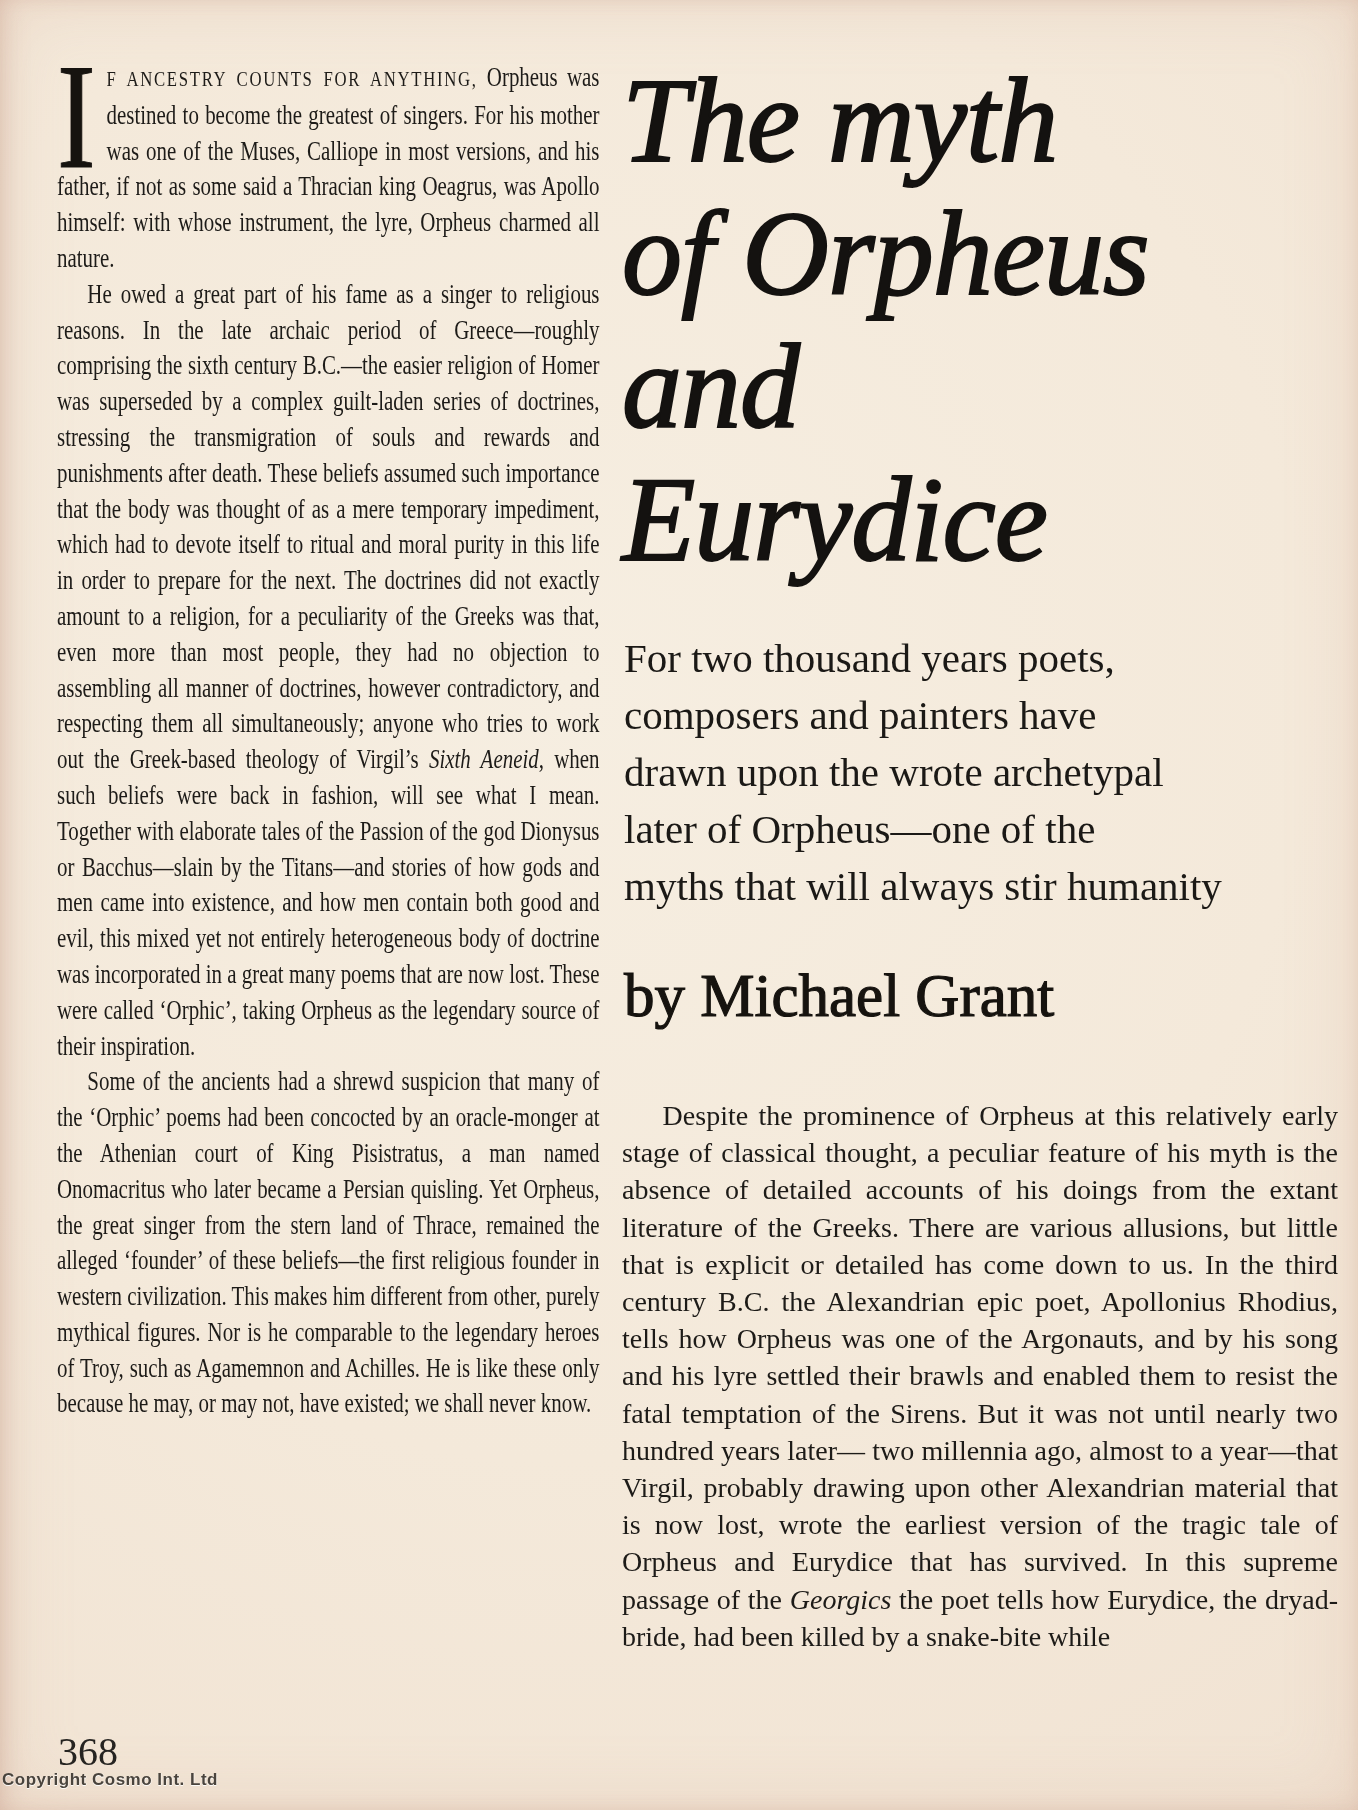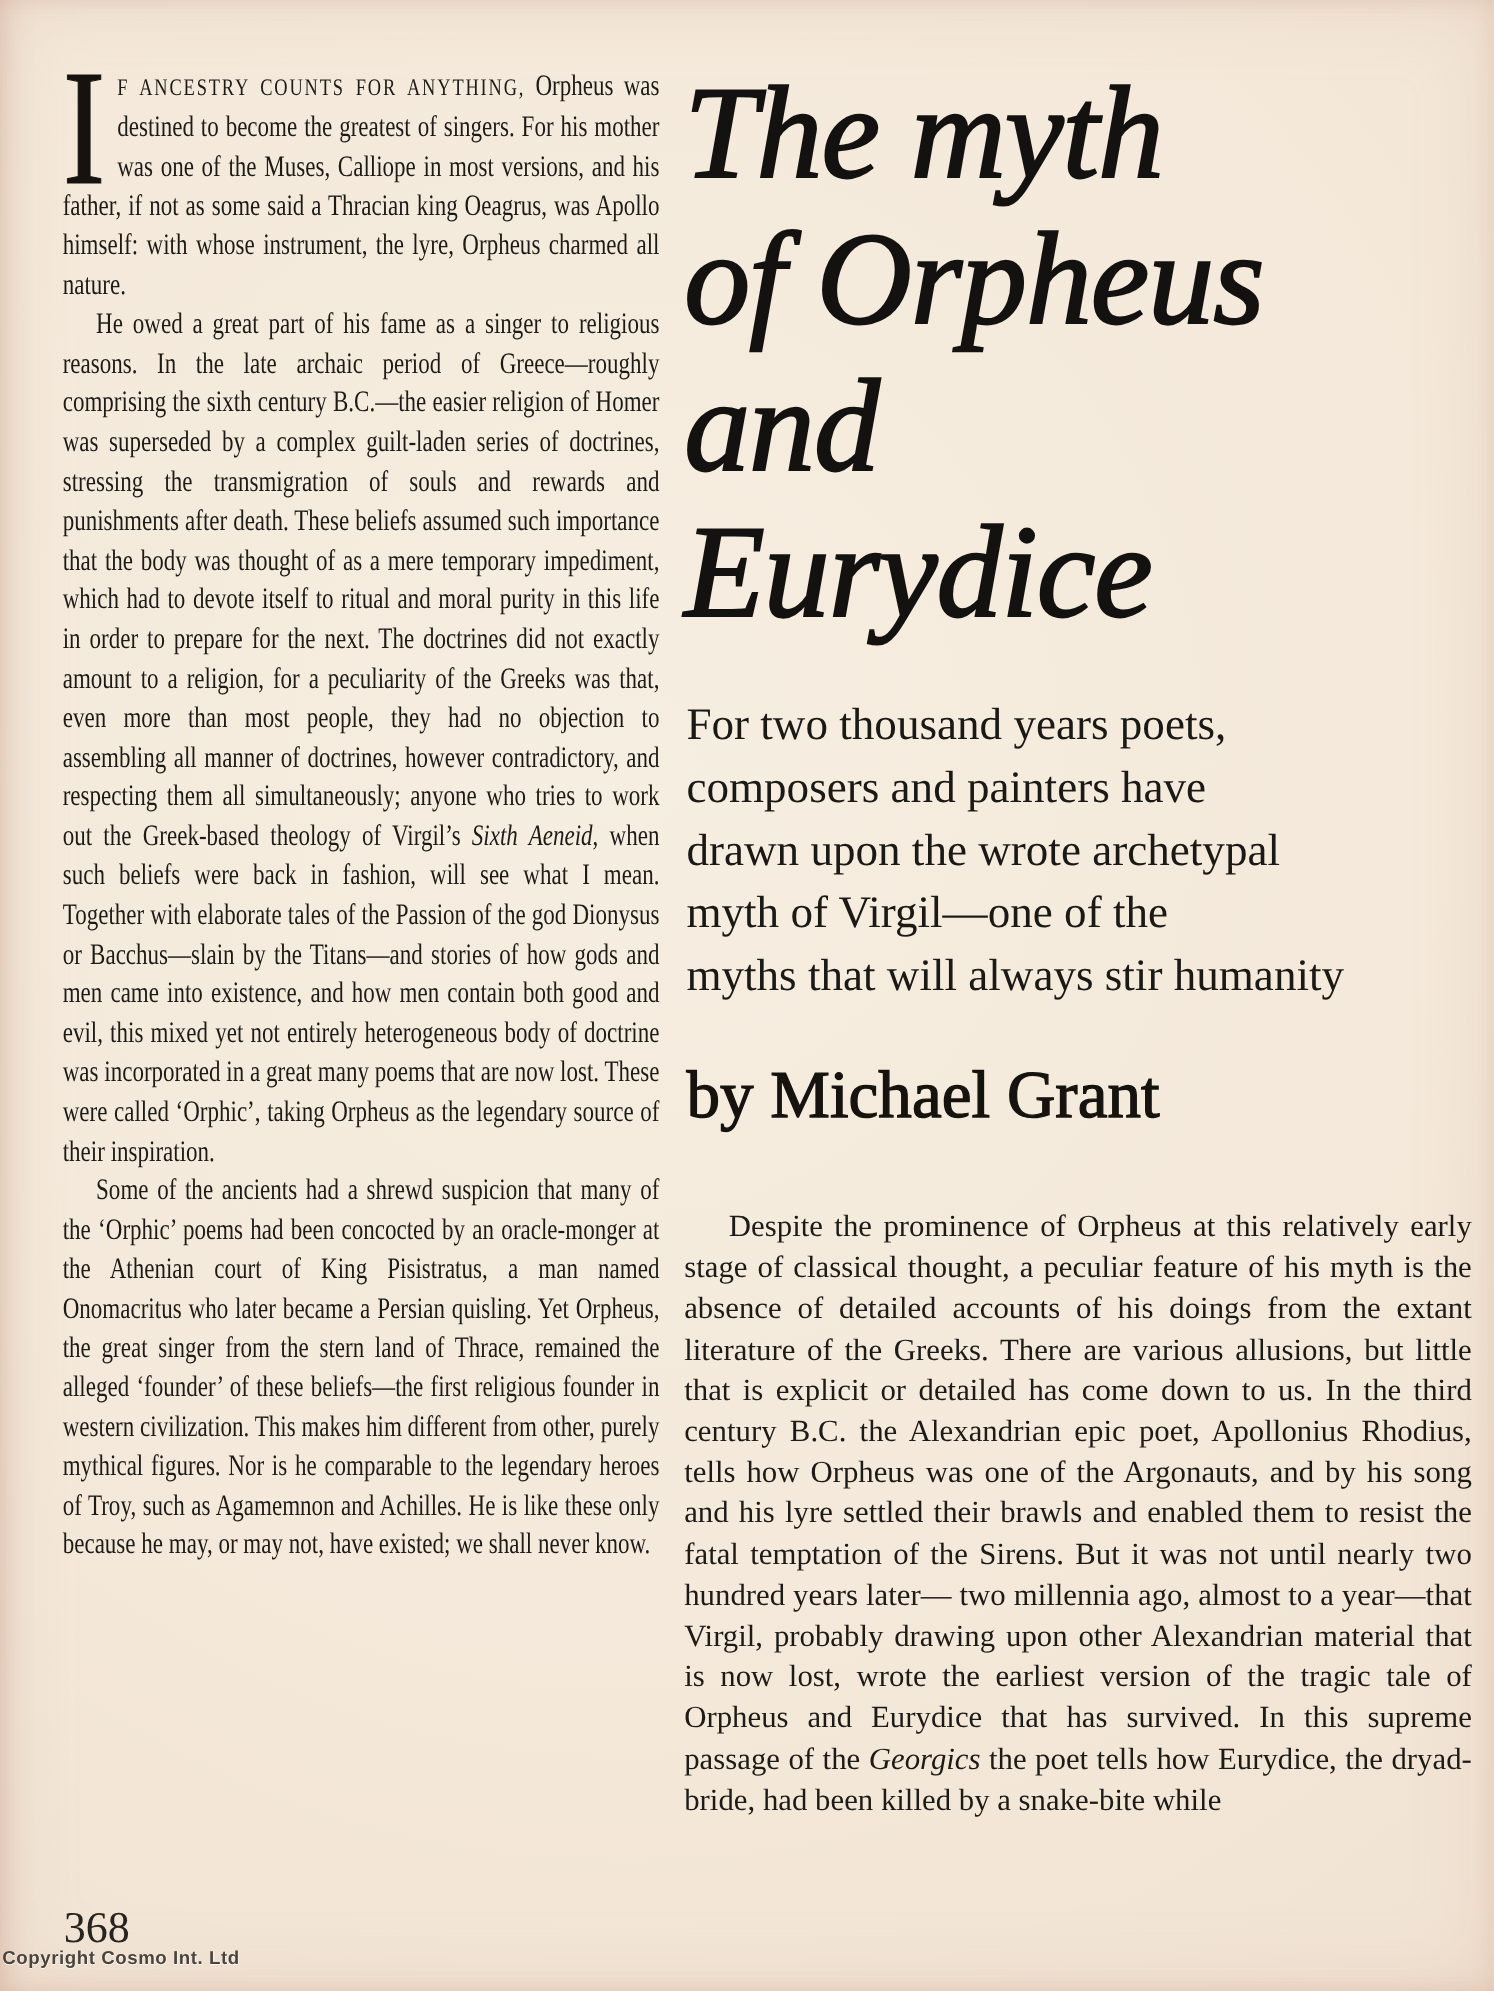--- a/index.html
+++ b/index.html
@@ -108,21 +108,21 @@
       <span>The myth</span>
       <span>of Orpheus</span>
       <span>and</span>
       <span>Eurydice</span>
     </h1>
 
     <p class="subtitle">
       <span>For two thousand years poets,</span>
       <span>composers and painters have</span>
       <span>drawn upon the wrote archetypal</span>
-      <span>myth of Virgil—one of the</span>
+      <span>later of Orpheus—one of the</span>
       <span>myths that will always stir humanity</span>
     </p>
 
     <p class="byline">by Michael Grant</p>
 
     <p class="body-p indent right-body"><span>Despite the prominence of Orpheus at this relatively early stage of classical thought, a peculiar feature of his myth is the absence of detailed accounts of his doings from the extant literature of the Greeks. There are various allusions, but little that is explicit or detailed has come down to us. In the third century B.C. the Alexandrian epic poet, Apollonius Rhodius, tells how Orpheus was one of the Argonauts, and by his song and his lyre settled their brawls and enabled them to resist the fatal temptation of the Sirens. But it was not until nearly two hundred years later— two millennia ago, almost to a year—that Virgil, probably drawing upon other Alexandrian material that is now lost, wrote the earliest version of the tragic tale of Orpheus and Eurydice that has survived. In this supreme passage of the </span><span class="ital">Georgics</span><span> the poet tells how Eurydice, the dryad-bride, had been killed by a snake-bite while</span></p>
   </div>
 
   <div class="page-number">368</div>
 

